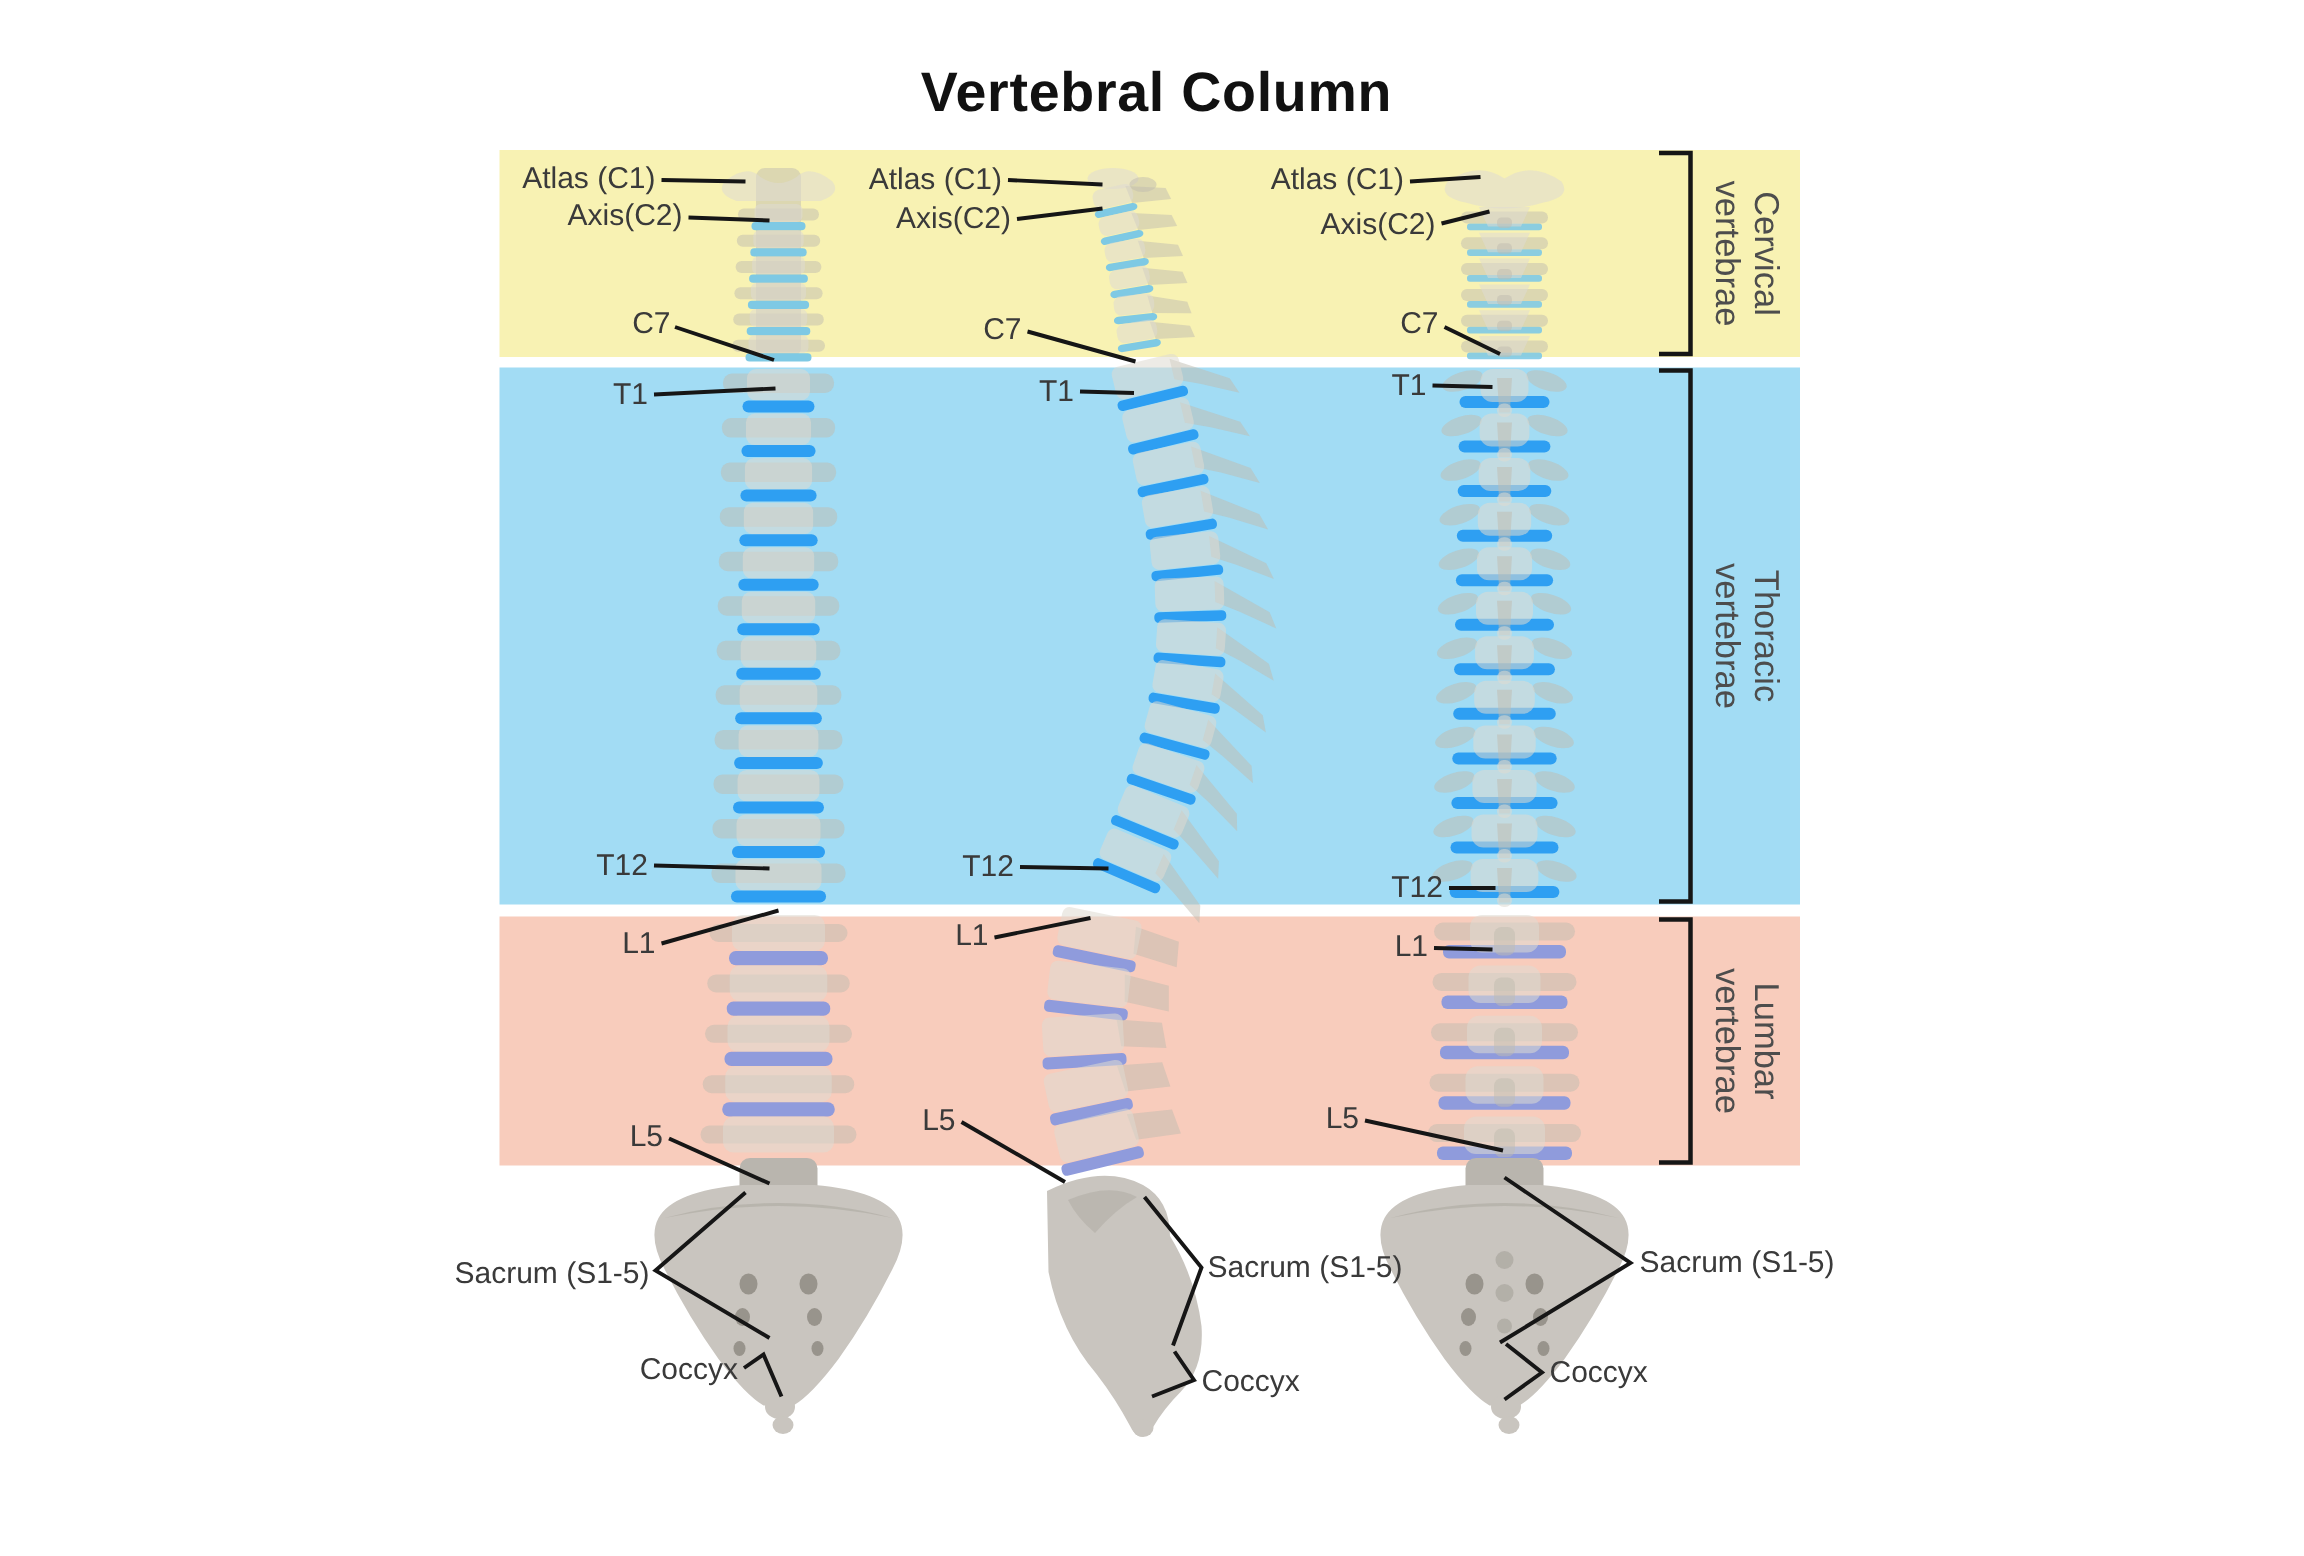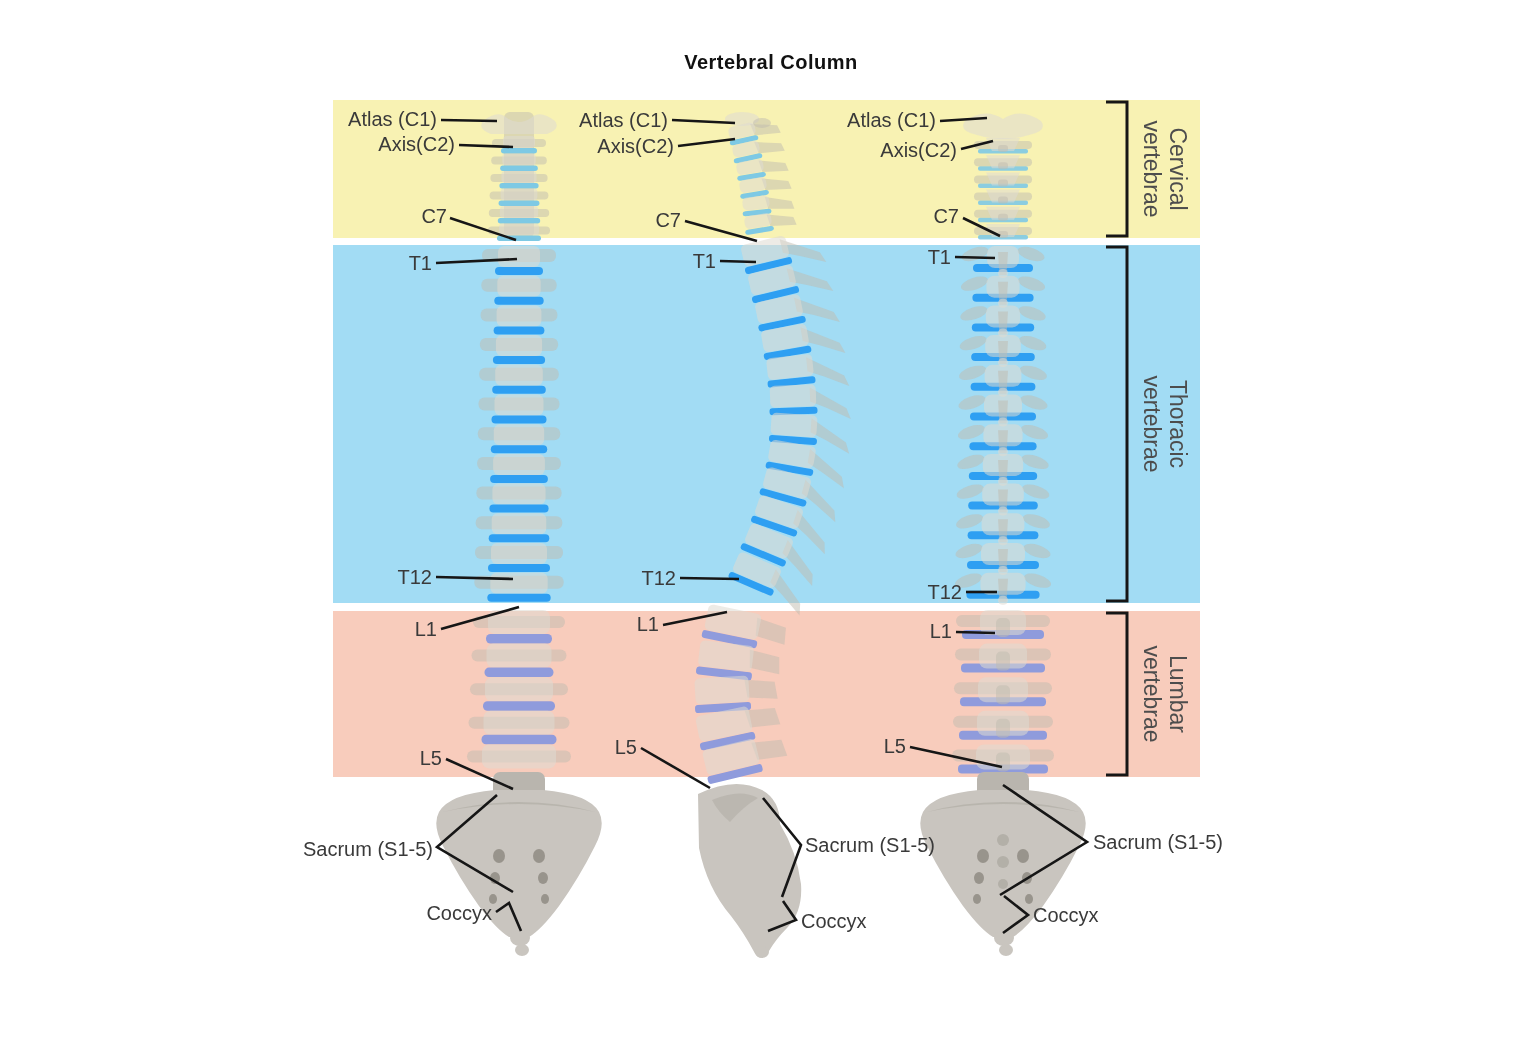--- a/index.html
+++ b/index.html
@@ -11,21 +11,21 @@
   
   .band{position:absolute;left:333px;width:867px;z-index:1;}
   #band-cervical{top:100px;height:138px;background:var(--band-cervical);}
   #band-thoracic{top:245px;height:358px;background:var(--band-thoracic);}
   #band-lumbar{top:611px;height:166px;background:var(--band-lumbar);}
   #spine-svg{z-index:2;}
   #annot-svg{z-index:3;pointer-events:none;}
   .texts{z-index:4;pointer-events:none;}
   .page-title{
     position:absolute;left:771px;top:62px;transform:translate(-50%,-50%);
-    font-size:20px;font-weight:700;color:var(--title-text);white-space:nowrap;letter-spacing:.5px;
+    font-size:37px;font-weight:700;color:var(--title-text);white-space:nowrap;letter-spacing:.5px;
   }
   .lbl{
     position:absolute;font-size:20px;color:var(--label-text);
     white-space:nowrap;transform:translate(-100%,-50%);line-height:1;
   }
   .lbl.la{transform:translate(0,-50%);}
   .region-title{
     position:absolute;font-size:23px;line-height:1.12;color:var(--region-text);
     white-space:pre-line;text-align:center;transform:translate(-50%,-50%) rotate(90deg);
   }

